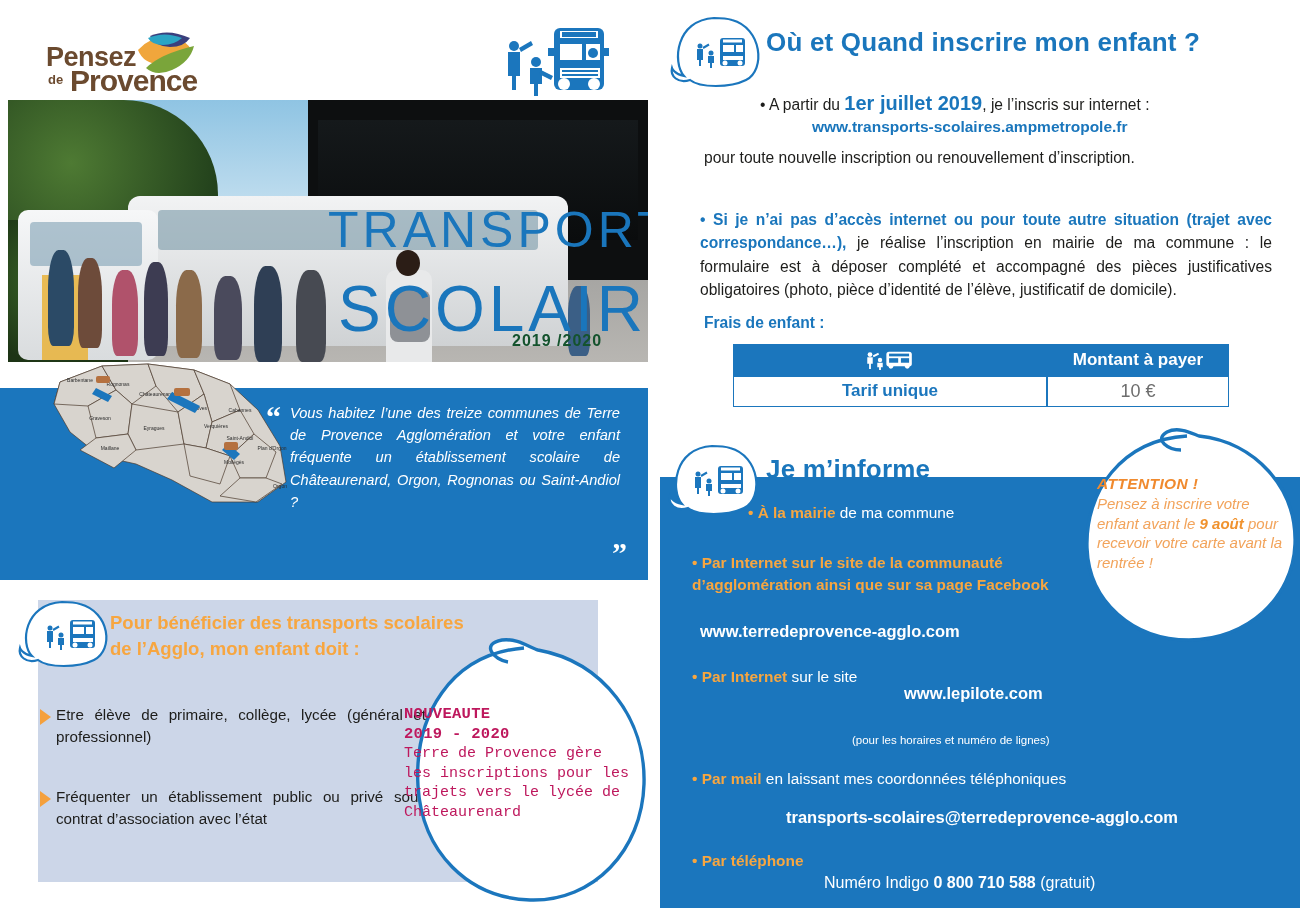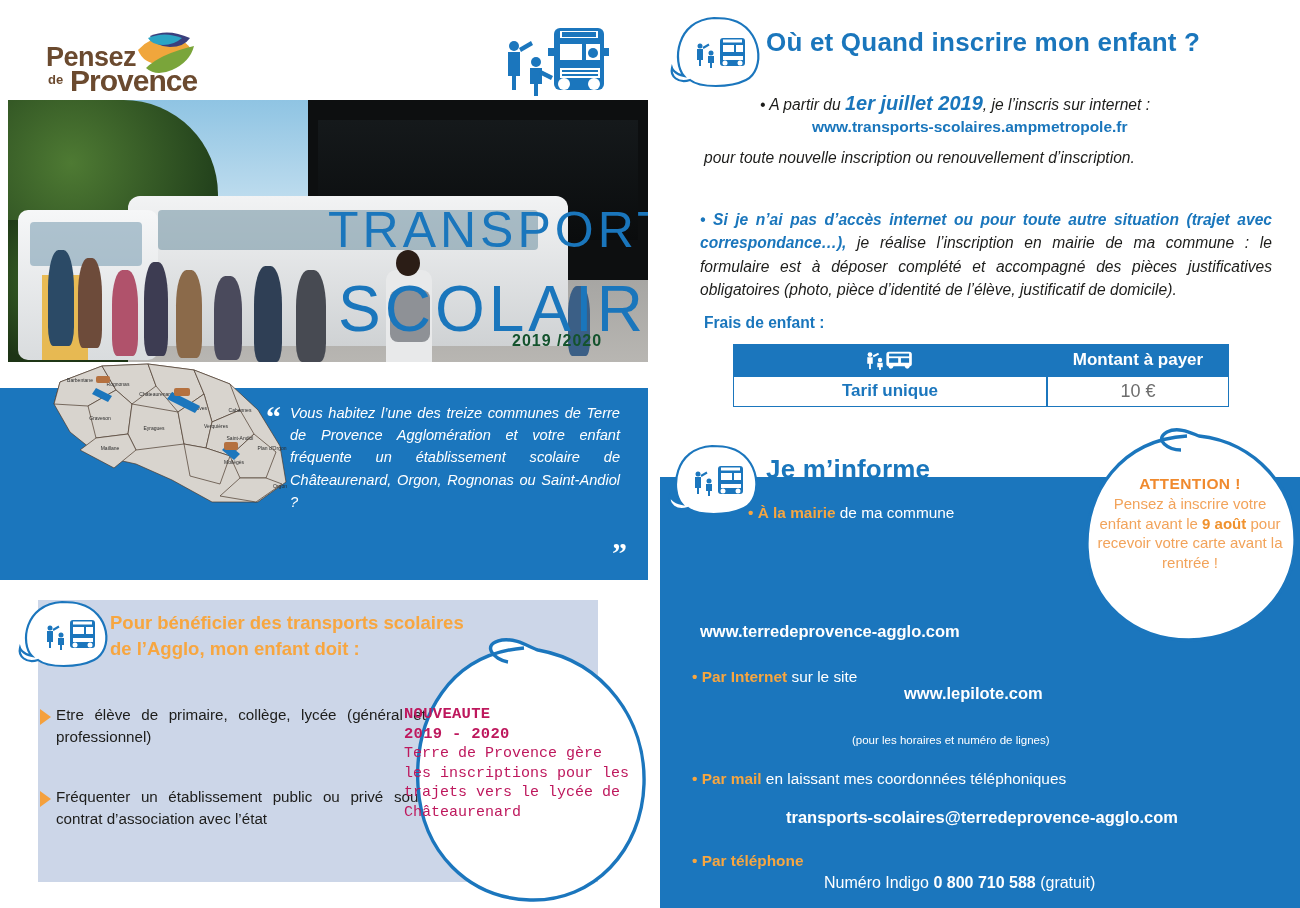--- a/index.html
+++ b/index.html
@@ -72,21 +72,21 @@
   .tri{position:absolute;width:0;height:0;border-left:11px solid #f5a03c;
        border-top:8px solid transparent;border-bottom:8px solid transparent;}
 
   
   #nouv{left:398px;top:636px;width:250px;height:272px;}
   .nouv-txt{position:absolute;left:20px;top:0;width:210px;text-align:left;color:#be185d;
             line-height:1.30;font-size:15px;font-family:Liberation Mono, monospace;}
   .nouv-b{font-weight:bold;font-size:15.5px;letter-spacing:.3px;}
   .sec-title{color:#1a76bc;font-weight:bold;font-size:26px;letter-spacing:.2px;}
 
-  .r-line{position:absolute;font-size:15.6px;color:#1d1d1b;line-height:1.5;font-style:italic;}
+  .r-line{position:absolute;font-size:15.6px;color:#1d1d1b;line-height:1.5;}
   .r-strong{color:#1a76bc;font-weight:bold;}
   .r-big{color:#1a76bc;font-weight:bold;font-size:20px;}
   .r-url{color:#1a76bc;font-weight:bold;font-size:15.5px;}
 
   
   #tbl{position:absolute;left:733px;top:344px;width:496px;}
   .tbl-row{display:flex;}
   .tbl-h{background:#1b76bd;color:#fff;font-weight:bold;font-size:17px;text-align:center;
          padding:5px 0;border:1px solid #1b76bd;}
   .tbl-c{background:#fff;text-align:center;padding:4px 0;border:1px solid #1b76bd;}
@@ -97,22 +97,22 @@
 
   
   #infopanel{position:absolute;left:660px;top:477px;width:640px;height:431px;background:#1b76bd;}
   .i-line{position:absolute;color:#fff;font-size:15.4px;line-height:1.42;}
   .i-or{color:#f7a640;font-weight:bold;}
   .i-url{color:#fff;font-weight:bold;font-size:16.5px;}
   .i-sub{color:#fff;font-size:11.5px;}
 
   
   #attn{position:absolute;left:1075px;top:430px;width:225px;height:215px;}
-  .attn-txt{position:absolute;left:22px;top:44px;width:186px;text-align:center;
-            color:#f2a35a;font-size:15px;line-height:1.30;}
+  .attn-txt{position:absolute;left:22px;top:44px;width:186px;
+            color:#f2a35a;font-size:15px;line-height:1.30;font-style:italic;}
   .attn-h{color:#f08a2e;font-weight:bold;font-size:15.5px;letter-spacing:.4px;}
   .attn-b{color:#f0922e;font-weight:bold;}
   svg{display:block;overflow:visible;}
 </style>
 </head>
 <body>
 
 <div class="page">
 
   <div class="abs" id="logo">
@@ -347,20 +347,21 @@
       <circle cx="38" cy="38" r="5"></circle>
         <path d="M32 44 h12 v14 h-4 v10 h-4 v-10 h-4z"></path>
     </g>
   </svg>
   <div class="abs sec-title" style="left:766px;top:454px;">Je m’informe</div>
 
   <div class="abs i-line" style="left:748px;top:502px;">
     <span class="i-or">• À la mairie</span><span> de ma commune</span>
   </div>
 
+  <div class="abs i-line i-or" style="left:692px;top:552px;width:400px;font-weight:bold;">• Par Internet sur le site de la communauté d’agglomération ainsi que sur sa page Facebook</div>
 
   <div class="abs i-url" style="left:700px;top:622px;">www.terredeprovence-agglo.com</div>
 
   <div class="abs i-line" style="left:692px;top:666px;">
     <span class="i-or">• Par Internet</span><span> sur le site</span>
   </div>
 
   <div class="abs i-url" style="left:904px;top:684px;">www.lepilote.com</div>
   <div class="abs i-sub" style="left:852px;top:734px;">(pour les horaires et numéro de lignes)</div>
 

